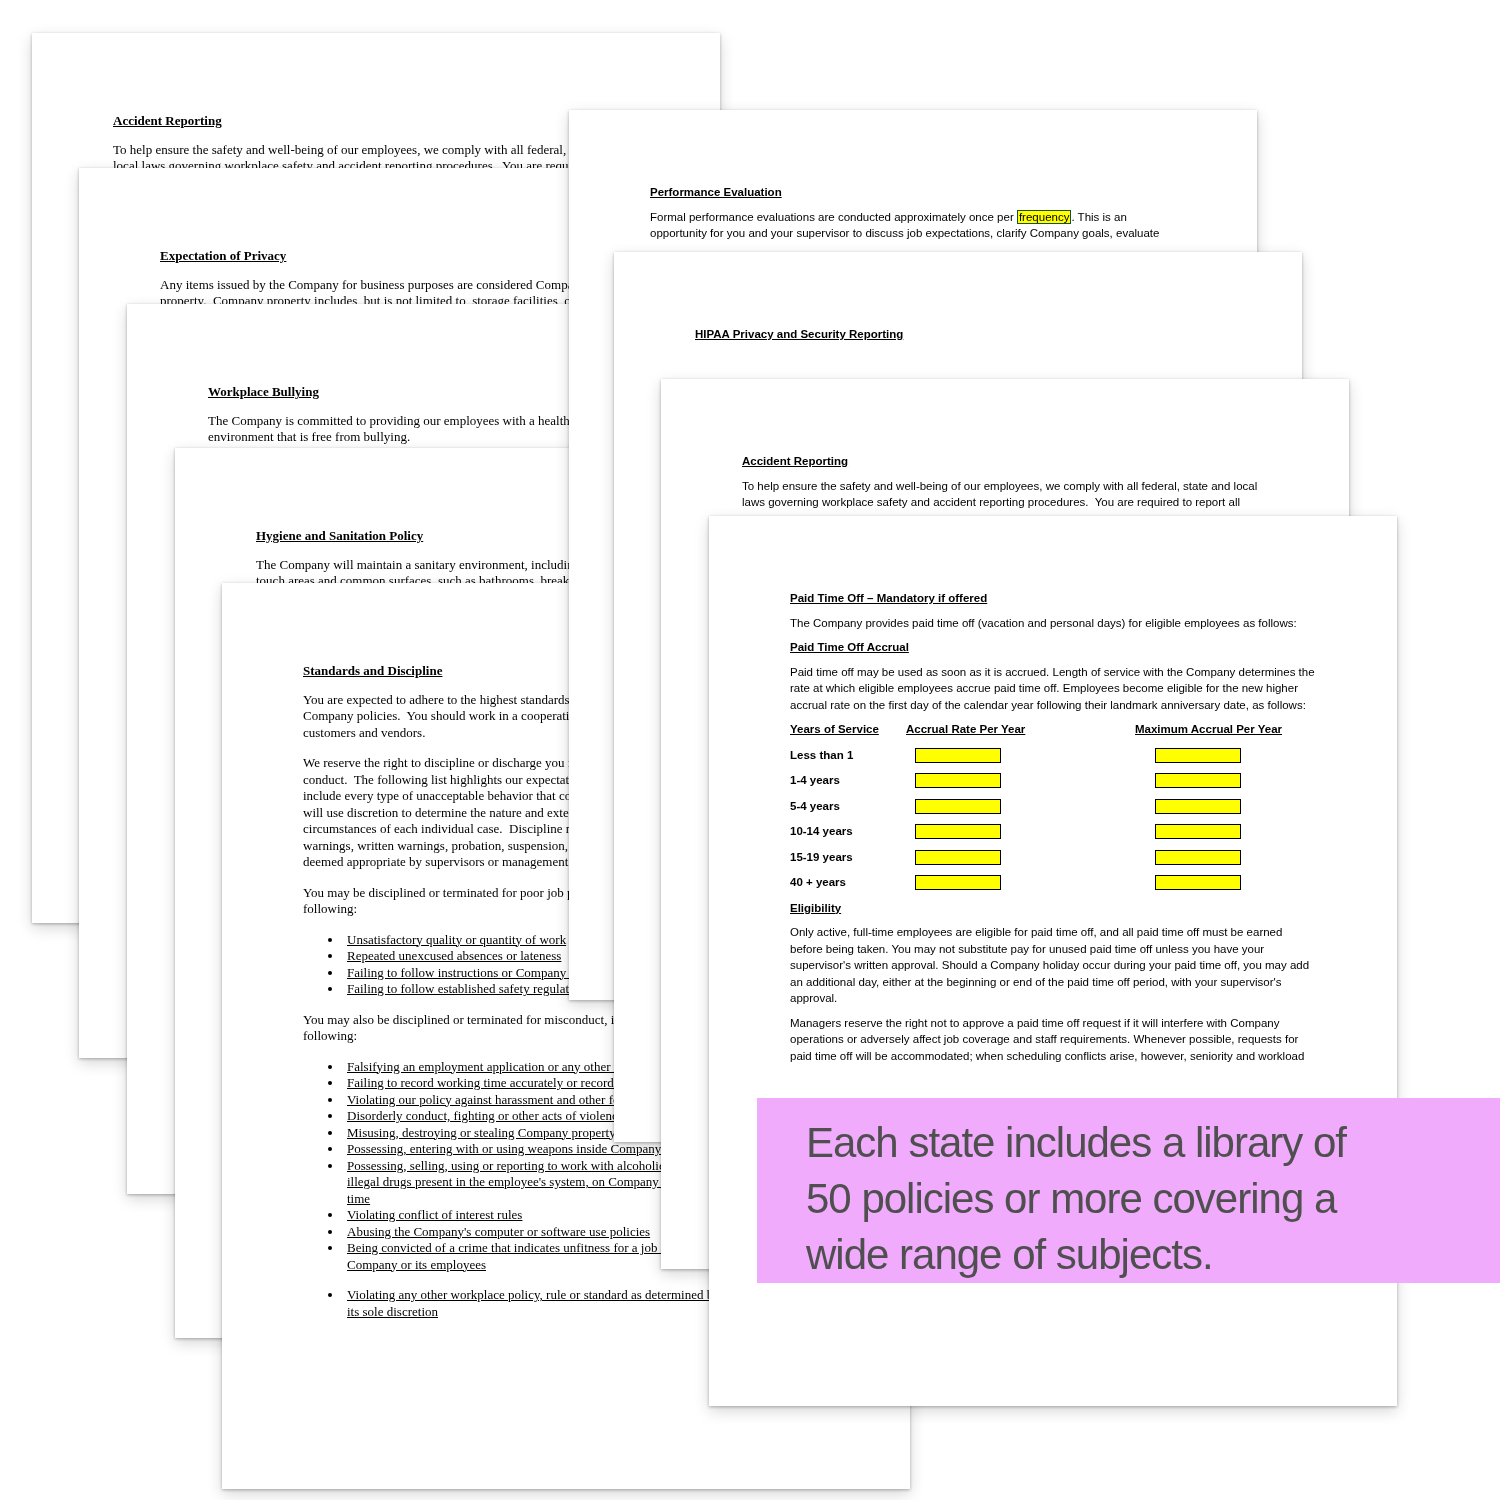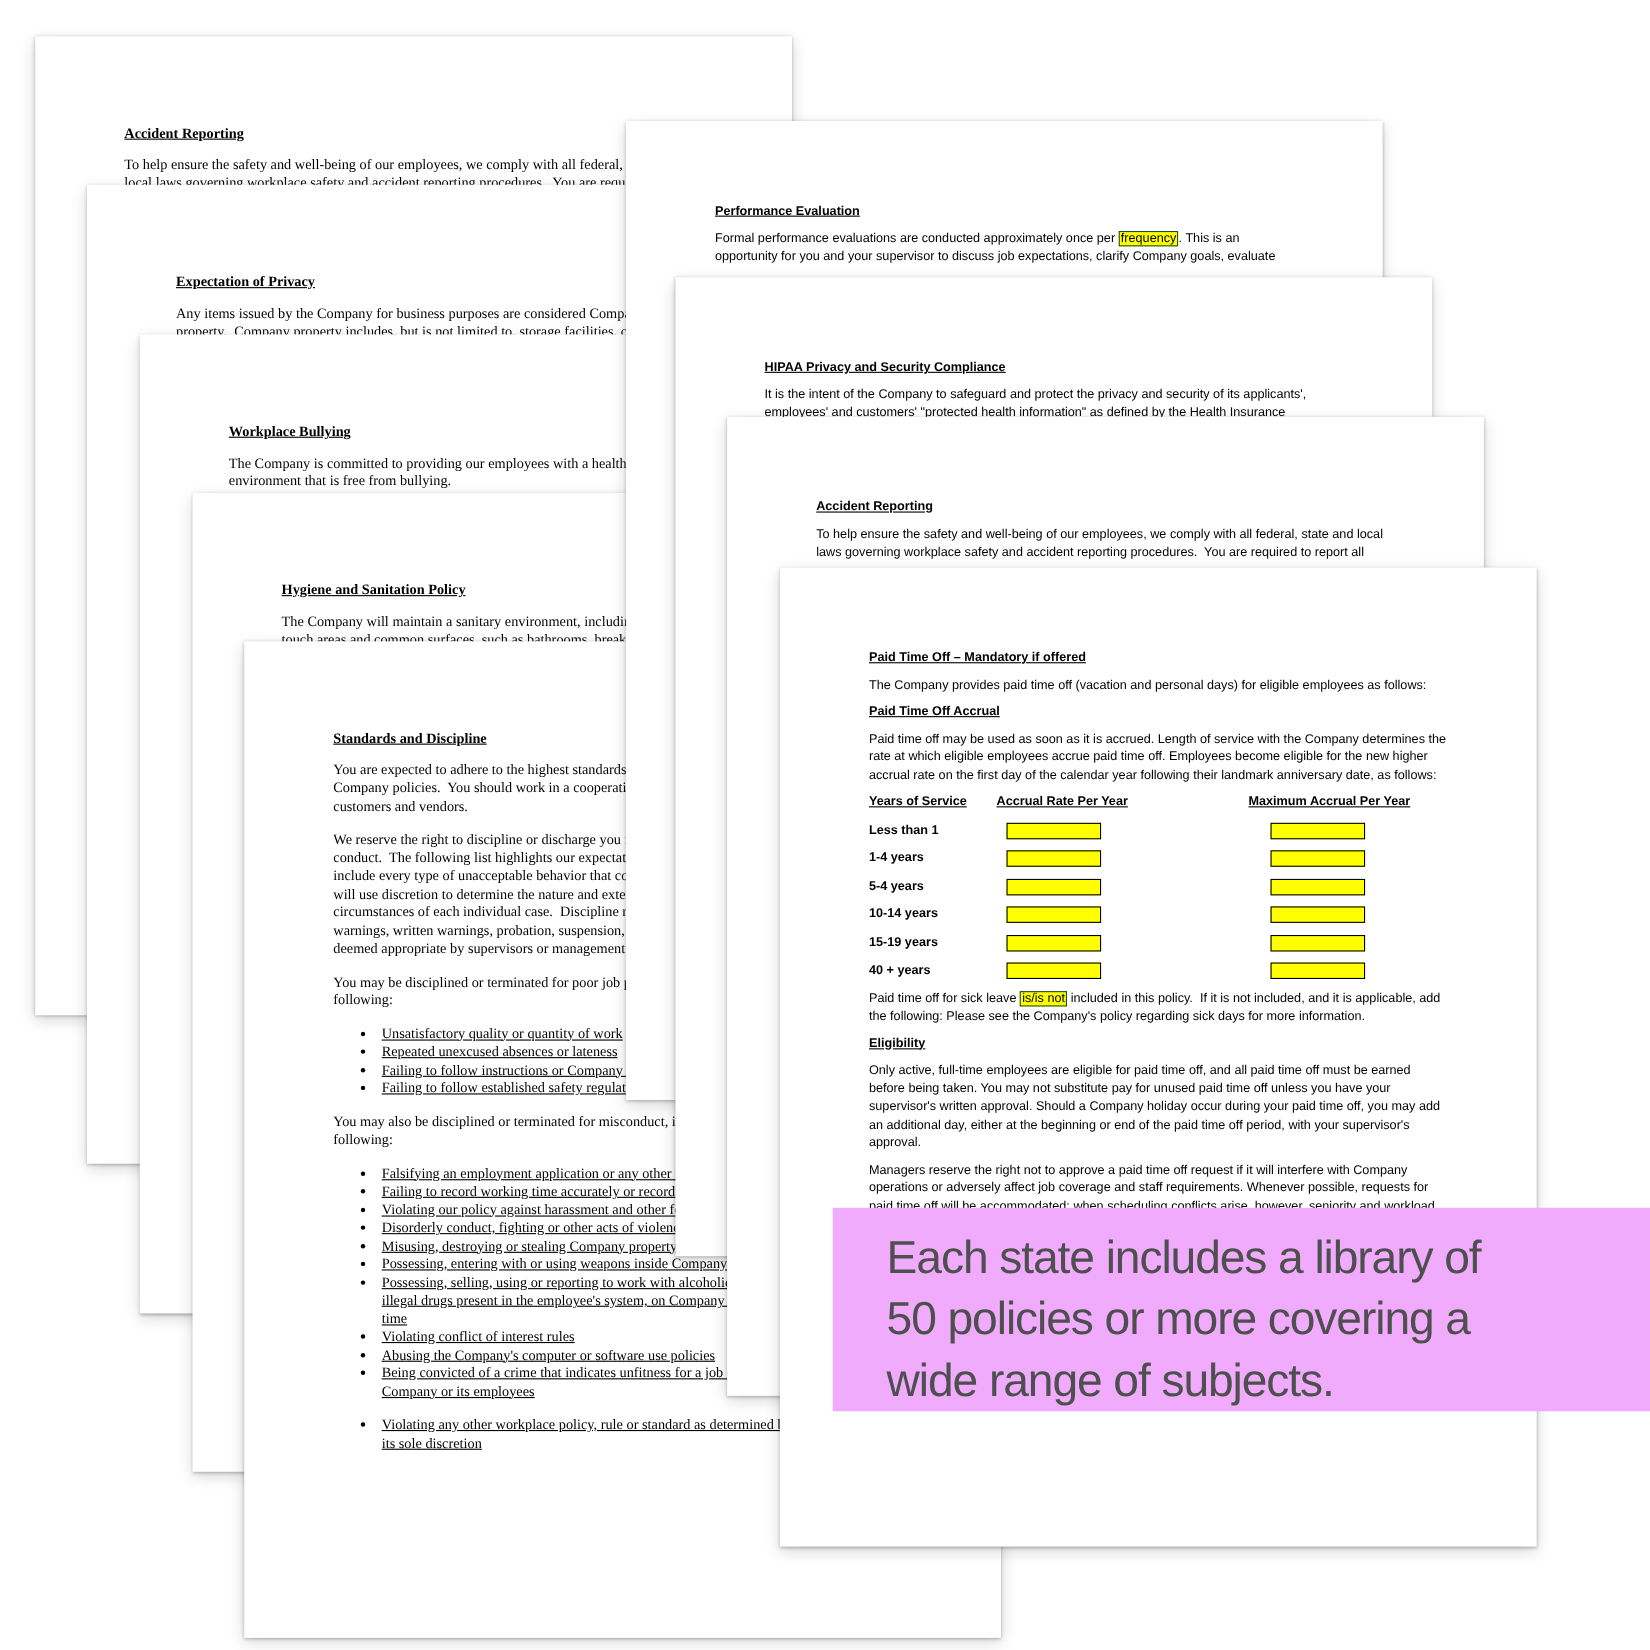--- a/index.html
+++ b/index.html
@@ -80,22 +80,21 @@
         <li>Abusing the Company's computer or software use policies</li>
         <li>Being convicted of a crime that indicates unfitness for a job or raises a threat to the<br>Company or its employees</li>
         <li class="gap">Violating any other workplace policy, rule or standard as determined by the Company in<br>its sole discretion</li>
       </ul>
     </div>
     <div class="page sans" style="left: 569px; top: 110px; width: 688px; height: 890px;">
       <div class="h">Performance Evaluation</div>
       <p class="p">Formal performance evaluations are conducted approximately once per <span class="hl">frequency</span>. This is an<br>opportunity for you and your supervisor to discuss job expectations, clarify Company goals, evaluate</p>
     </div>
     <div class="page sans" style="left: 614px; top: 252px; width: 688px; height: 890px;">
-      <div class="h">HIPAA Privacy and Security Compliance</div>
-      <p class="p">It is the intent of the Company to safeguard and protect the privacy and security of its applicants',<br>employees' and customers' "protected health information" as defined by the Health Insurance</p>
+      <div class="h">HIPAA Privacy and Security Reporting</div>
     </div>
     <div class="page sans" style="left: 661px; top: 379px; width: 688px; height: 890px;">
       <div class="h">Accident Reporting</div>
       <p class="p">To help ensure the safety and well-being of our employees, we comply with all federal, state and local<br>laws governing workplace safety and accident reporting procedures.  You are required to report all</p>
     </div>
     <div class="page sans" style="left: 709px; top: 516px; width: 688px; height: 890px;">
       <div class="h">Paid Time Off – Mandatory if offered</div>
       <p class="p">The Company provides paid time off (vacation and personal days) for eligible employees as follows:</p>
       <div class="h">Paid Time Off Accrual</div>
       <p class="p">Paid time off may be used as soon as it is accrued. Length of service with the Company determines the<br>rate at which eligible employees accrue paid time off. Employees become eligible for the new higher<br>accrual rate on the first day of the calendar year following their landmark anniversary date, as follows:</p>
@@ -129,21 +128,20 @@
           <div class="tc1">15-19 years</div>
           <div class="tc2"><div class="ybox"></div></div>
           <div class="tc3"><div class="ybox"></div></div>
         </div>
         <div class="trow">
           <div class="tc1">40 + years</div>
           <div class="tc2"><div class="ybox"></div></div>
           <div class="tc3"><div class="ybox"></div></div>
         </div>
       </div>
-      <p class="p">Paid time off for sick leave <span class="hl">is/is not</span> included in this policy.  If it is not included, and it is applicable, add<br>the following: Please see the Company's policy regarding sick days for more information.</p>
       <div class="h">Eligibility</div>
       <p class="p">Only active, full-time employees are eligible for paid time off, and all paid time off must be earned<br>before being taken. You may not substitute pay for unused paid time off unless you have your<br>supervisor's written approval. Should a Company holiday occur during your paid time off, you may add<br>an additional day, either at the beginning or end of the paid time off period, with your supervisor's<br>approval.</p>
       <p class="p">Managers reserve the right not to approve a paid time off request if it will interfere with Company<br>operations or adversely affect job coverage and staff requirements. Whenever possible, requests for<br>paid time off will be accommodated; when scheduling conflicts arise, however, seniority and workload</p>
     </div>
     <div class="caption">
     <div class="caption-text"><span>Each state includes a library of</span><br><span>50 policies or more covering a</span><br><span>wide range of subjects.</span></div>
   </div>
 </div>
 
 </body></html>

